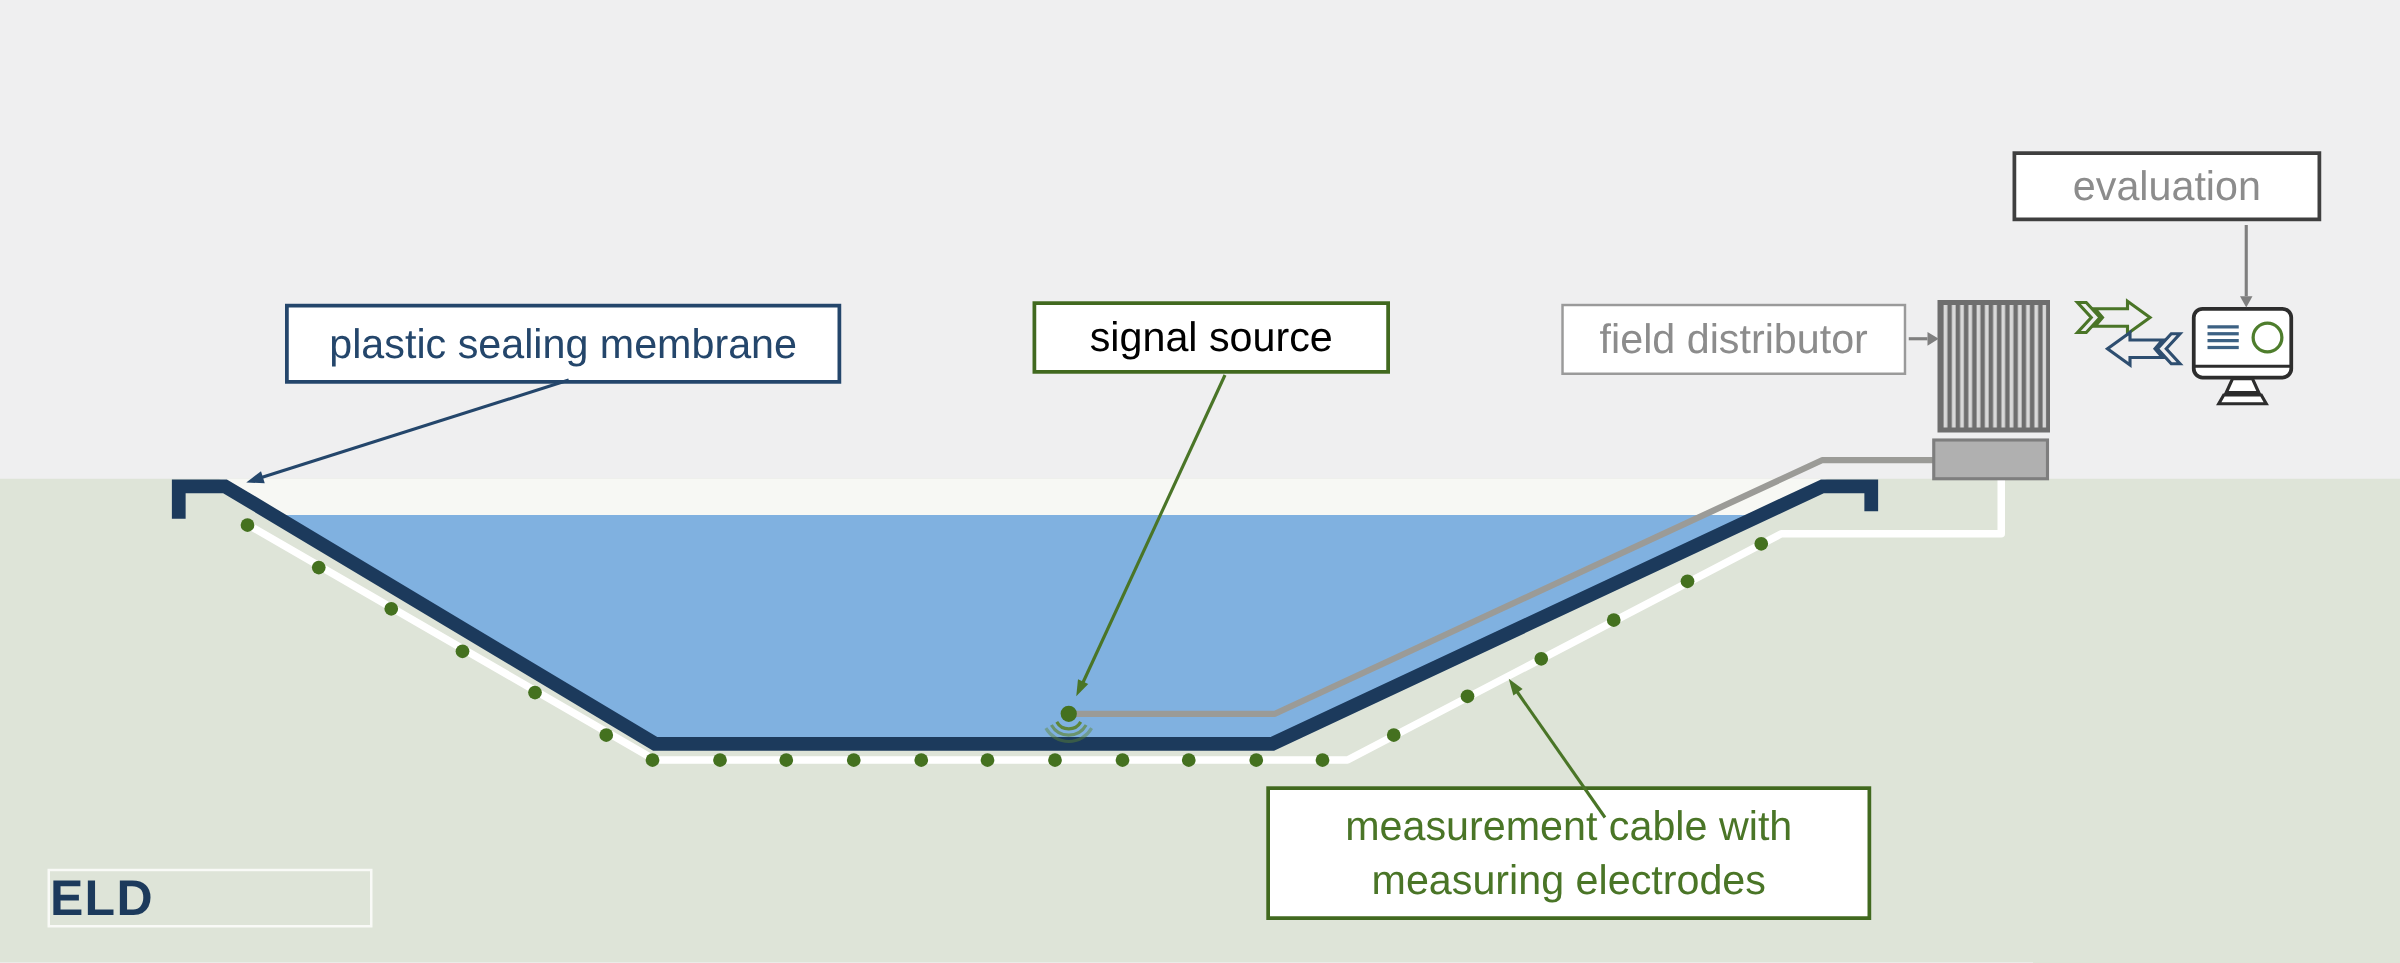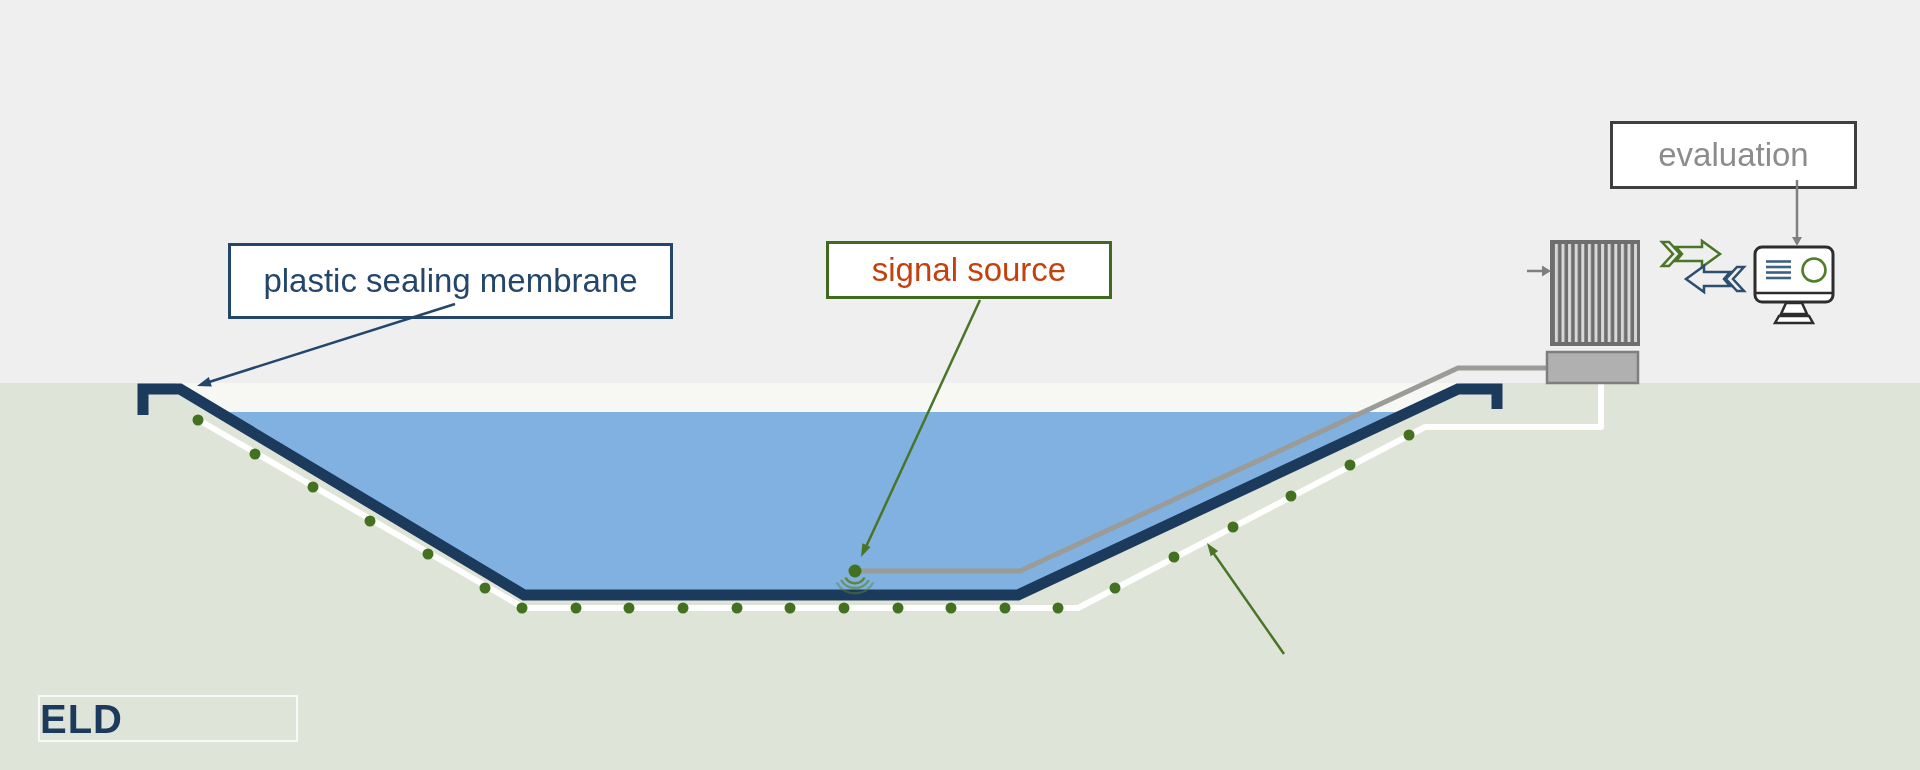--- a/index.html
+++ b/index.html
@@ -9,27 +9,27 @@
     font-family:"Liberation Sans", sans-serif;
   }
   .scene svg{position:absolute;left:0;top:0;width:1920px;height:770px;}
   .overlay{pointer-events:none;}
   .label-box{
     position:absolute;box-sizing:border-box;background:#ffffff;
     display:flex;align-items:center;justify-content:center;
     font-size:33px;font-weight:400;text-align:center;line-height:1.3;
     white-space:pre-line;
   }
-  .label-membrane{left:228px;top:243px;width:445px;height:76px;
+  .label-membrane{left:228px;top:243px;width:445px;height:64px;
     border:3px solid #24466b;color:#24466b;}
   .label-signal{left:826px;top:241px;width:286px;height:58px;
-    border:3px solid #41691f;color:#c2410c;}
+    border:3px solid #41691f;color:#000000;}
   .label-field{left:1249px;top:243px;width:276px;height:57px;
     border:2px solid #9a9a9a;color:#8c8c8c;}
-  .label-evaluation{left:1610px;top:121px;width:247px;height:68px;
+  .label-evaluation{left:1610px;top:121px;width:247px;height:56px;
     border:3px solid #3f3f3f;color:#8c8c8c;}
   .label-measurement{left:1013px;top:629px;width:484px;height:107px;
     border:3px solid #41691f;color:#4a7527;}
   .logo-box{
     position:absolute;left:38px;top:695px;width:260px;height:47px;
     box-sizing:border-box;border:2px solid rgba(255,255,255,0.8);
     display:flex;align-items:center;
   }
   .logo-abbr{font-size:40px;font-weight:bold;color:#1c3a5c;letter-spacing:1px;line-height:1;}
   .logo-name{margin-left:9px;font-size:16px;line-height:1.18;color:#4d7b2f;}
@@ -119,21 +119,24 @@
         <line x1="1766" y1="278" x2="1791" y2="278"></line>
       </g>
       <circle cx="1814" cy="270" r="11.5" fill="#ffffff" stroke="#4e7d2c" stroke-width="2.6"></circle>
       <path d="M1786,303 L1802,303 L1807,314 L1781,314 Z" fill="#ffffff" stroke="#2d2d2d" stroke-width="2.5"></path>
       <path d="M1779,316 L1809,316 L1813,323 L1775,323 Z" fill="#ffffff" stroke="#2d2d2d" stroke-width="2.5"></path>
     </g>
   </svg>
 
   <div class="label-box label-membrane">plastic sealing membrane</div>
   <div class="label-box label-signal">signal source</div>
+  <div class="label-box label-field">field distributor</div>
   <div class="label-box label-evaluation">evaluation</div>
+  <div class="label-box label-measurement">measurement cable with
+measuring electrodes</div>
 
   <div class="logo-box">
     <span class="logo-abbr">ELD</span>
   </div>
 
   <svg class="overlay" viewBox="0 0 1920 770">
 
     <g>
       <line x1="455" y1="304" x2="206" y2="383" stroke="#24466b" stroke-width="2.5"></line>
       <polygon points="197,386 208.8,377 211.8,386.6" fill="#24466b"></polygon>

